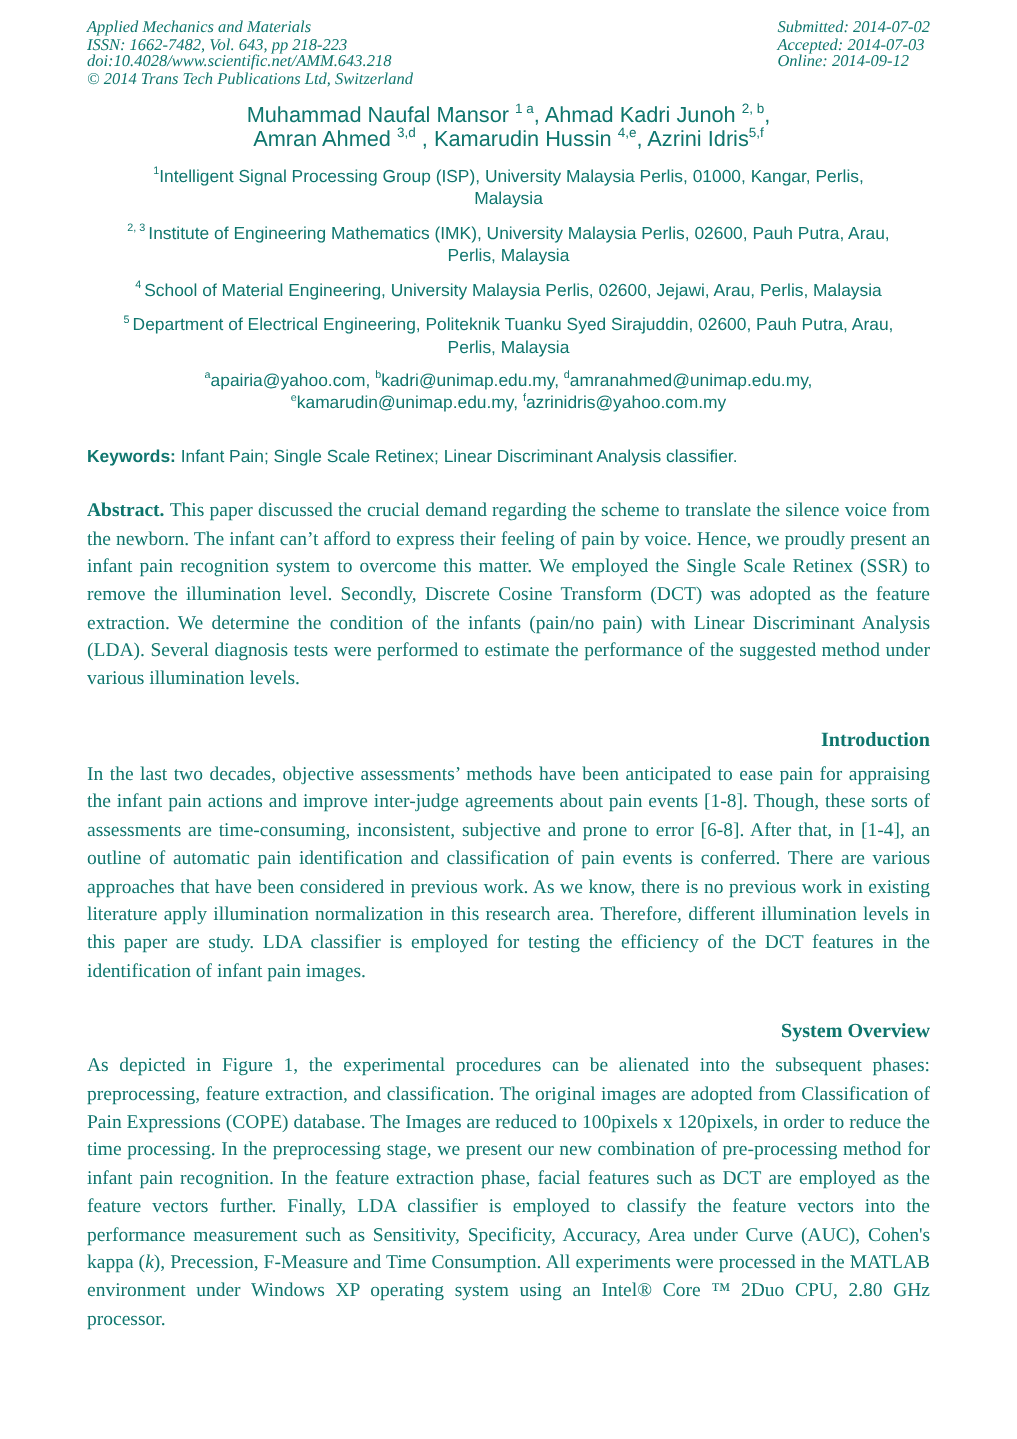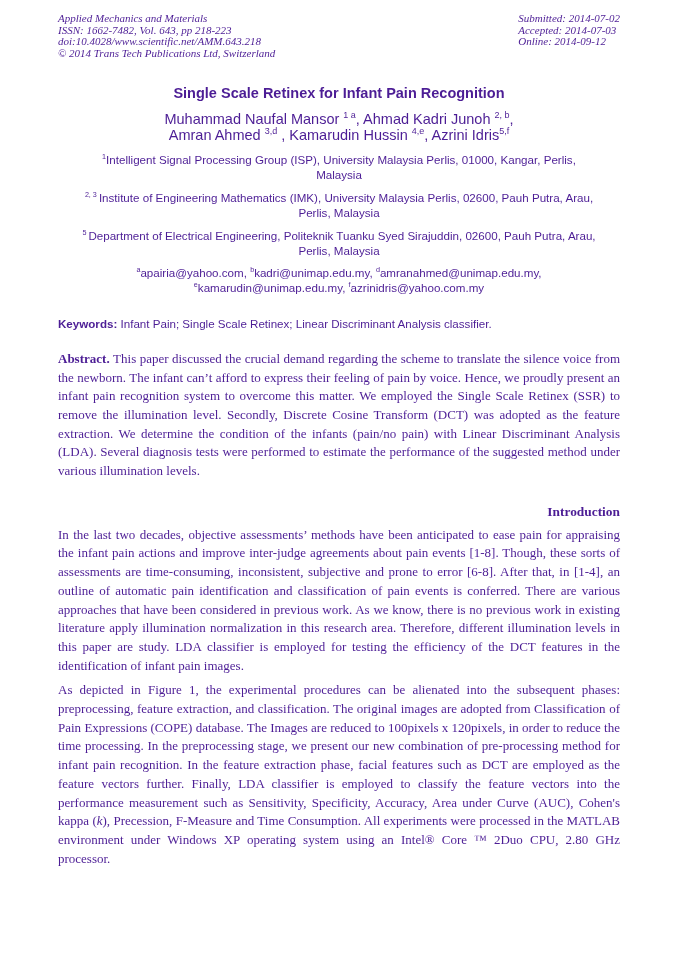--- a/index.html
+++ b/index.html
@@ -3,21 +3,21 @@
 <meta charset="utf-8">
 <style>
   * { margin: 0; padding: 0; box-sizing: border-box; }
   html, body { background: #ffffff; }
   .page {
     position: relative;
     width: 678px;
     height: 959px;
     margin: 0 auto;
     background: #ffffff;
-    color: #4c1d95;
+    color: #0f766e;
     padding: 13px 58px 0 58px;
     font-family: "Liberation Serif", serif;
     overflow: hidden;
   }
   .header {
     display: flex;
     justify-content: space-between;
     font-style: italic;
     font-size: 11px;
     line-height: 11.7px;
@@ -82,35 +82,36 @@
       <div>doi:10.4028/www.scientific.net/AMM.643.218</div>
       <div>© 2014 Trans Tech Publications Ltd, Switzerland</div>
     </div>
     <div class="header-right">
       <div>Submitted: 2014-07-02</div>
       <div>Accepted: 2014-07-03</div>
       <div>Online: 2014-09-12</div>
     </div>
   </div>
 
-  <h1 class="title">Single Scale Retinex for Infant Pain Recognition</h1>
 
   <div class="authors">
     <div><span>Muhammad Naufal Mansor </span><sup>1 a</sup><span>, Ahmad Kadri Junoh </span><sup>2, b</sup><span>,</span></div>
     <div><span>Amran Ahmed </span><sup>3,d</sup><span> , Kamarudin Hussin </span><sup>4,e</sup><span>, Azrini Idris</span><sup>5,f</sup></div>
   </div>
 
   <p class="affil"><sup>1</sup><span>Intelligent Signal Processing Group (ISP), University Malaysia Perlis, 01000, Kangar, Perlis,</span><br><span>Malaysia</span></p>
   <p class="affil"><sup>2, 3 </sup><span>Institute of Engineering Mathematics (IMK), University Malaysia Perlis, 02600, Pauh Putra, Arau,</span><br><span>Perlis, Malaysia</span></p>
+  <p class="affil"><sup>4 </sup><span>School of Material Engineering, University Malaysia Perlis, 02600, Jejawi, Arau, Perlis, Malaysia</span></p>
   <p class="affil"><sup>5 </sup><span>Department of Electrical Engineering, Politeknik Tuanku Syed Sirajuddin, 02600, Pauh Putra, Arau,</span><br><span>Perlis, Malaysia</span></p>
 
   <p class="affil emails"><sup>a</sup><span>apairia@yahoo.com, </span><sup>b</sup><span>kadri@unimap.edu.my, </span><sup>d</sup><span>amranahmed@unimap.edu.my,</span><br><sup>e</sup><span>kamarudin@unimap.edu.my, </span><sup>f</sup><span>azrinidris@yahoo.com.my</span></p>
 
   <p class="keywords"><span style="font-weight: bold;">Keywords: </span><span>Infant Pain; Single Scale Retinex; Linear Discriminant Analysis classifier.</span></p>
 
   <p class="para abstract"><span style="font-weight: bold;">Abstract. </span><span>This paper discussed the crucial demand regarding the scheme to translate the silence voice from the newborn. The infant can’t afford to express their feeling of pain by voice. Hence, we proudly present an infant pain recognition system to overcome this matter. We employed the Single Scale Retinex (SSR) to remove the illumination level. Secondly, Discrete Cosine Transform (DCT) was adopted as the feature extraction. We determine the condition of the infants (pain/no pain) with Linear Discriminant Analysis (LDA). Several diagnosis tests were performed to estimate the performance of the suggested method under various illumination levels.</span></p>
 
   <h2 class="section-heading">Introduction</h2>
   <p class="para section-body"><span>In the last two decades, objective assessments’ methods have been anticipated to ease pain for appraising the infant pain actions and improve inter-judge agreements about pain events [1-8]. Though, these sorts of assessments are time-consuming, inconsistent, subjective and prone to error [6-8]. After that, in [1-4], an outline of automatic pain identification and classification of pain events is conferred. There are various approaches that have been considered in previous work. As we know, there is no previous work in existing literature apply illumination normalization in this research area. Therefore, different illumination levels in this paper are study. LDA classifier is employed for testing the efficiency of the DCT features in the identification of infant pain images.</span></p>
 
+  <h2 class="section-heading">System Overview</h2>
   <p class="para section-body"><span>As depicted in Figure 1, the experimental procedures can be alienated into the subsequent phases: preprocessing, feature extraction, and classification. The original images are adopted from Classification of Pain Expressions (COPE) database. The Images are reduced to 100pixels x 120pixels, in order to reduce the time processing. In the preprocessing stage, we present our new combination of pre-processing method for infant pain recognition. In the feature extraction phase, facial features such as DCT are employed as the feature vectors further. Finally, LDA classifier is employed to classify the feature vectors into the performance measurement such as Sensitivity, Specificity, Accuracy, Area under Curve (AUC), Cohen's kappa (</span><span style="font-style: italic;">k</span><span>), Precession, F-Measure and Time Consumption. All experiments were processed in the MATLAB environment under Windows XP operating system using an Intel® Core ™ 2Duo CPU, 2.80 GHz processor.</span></p>
 
 </div>
 
 </body></html>

